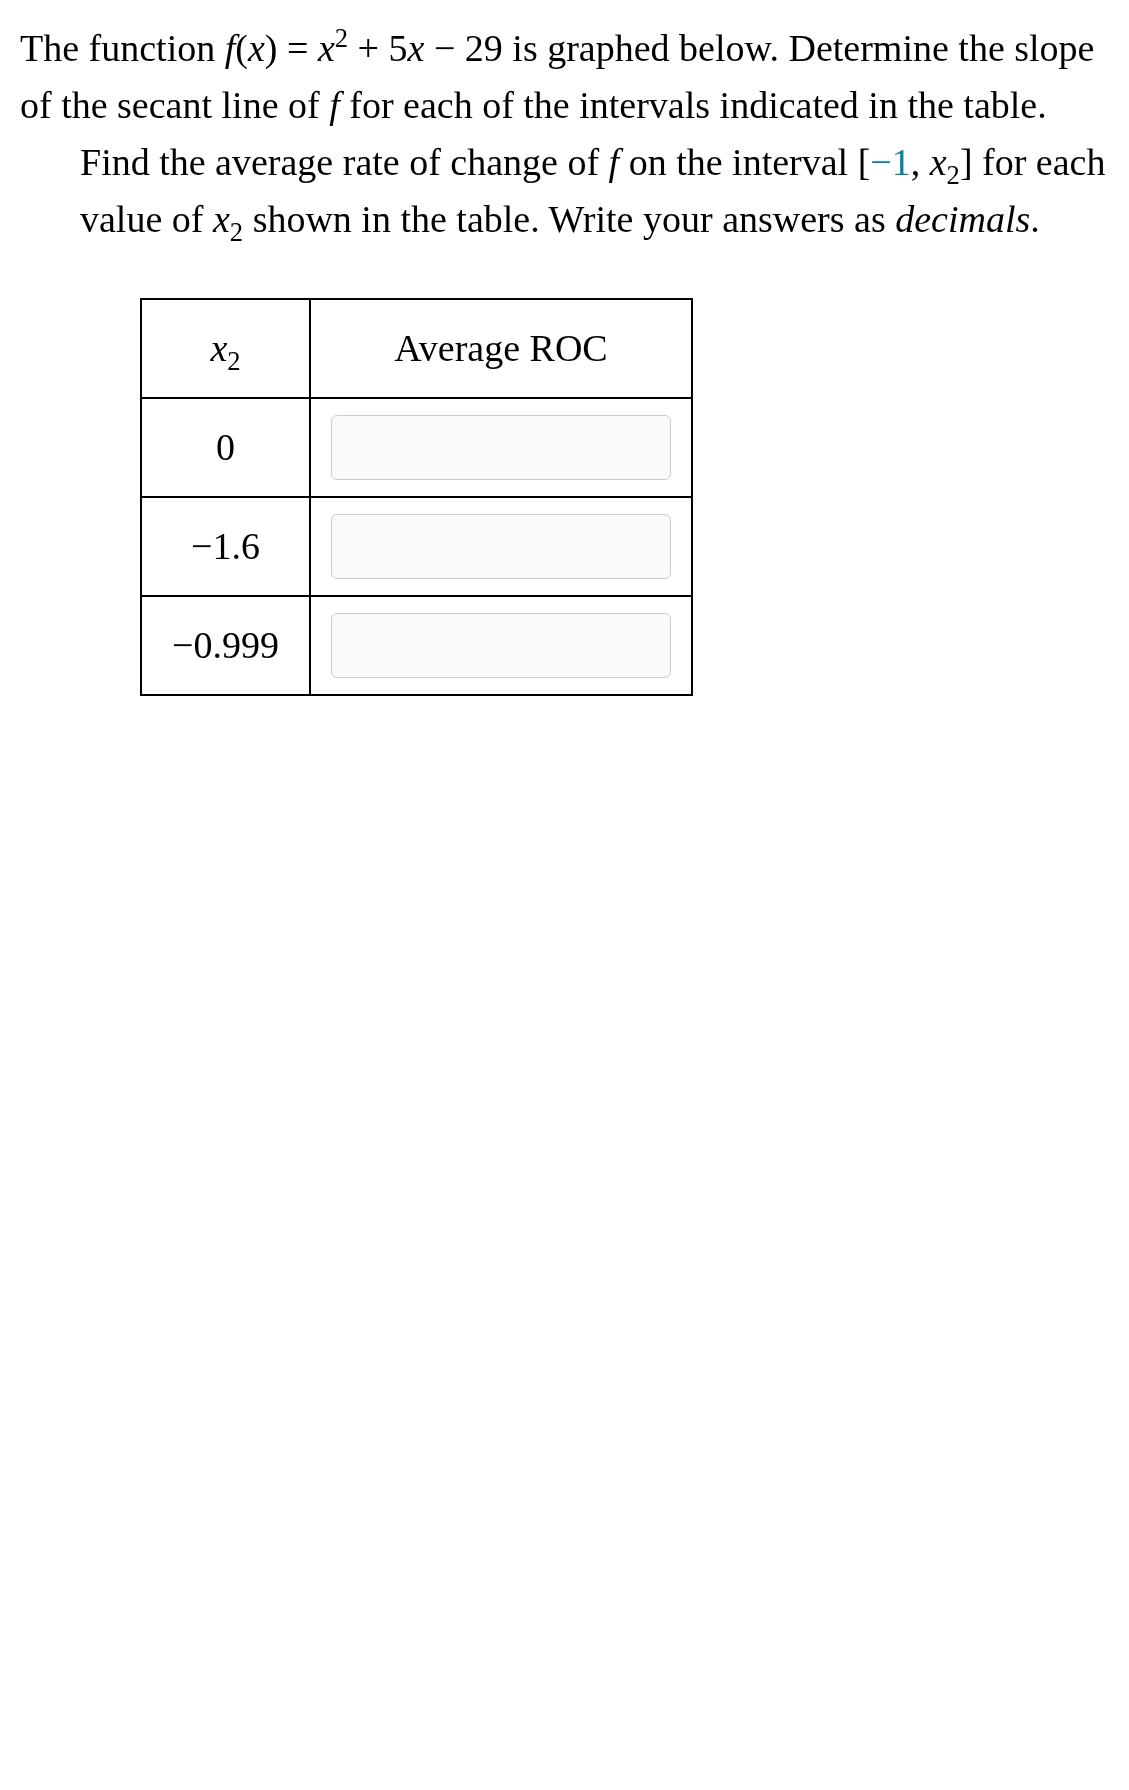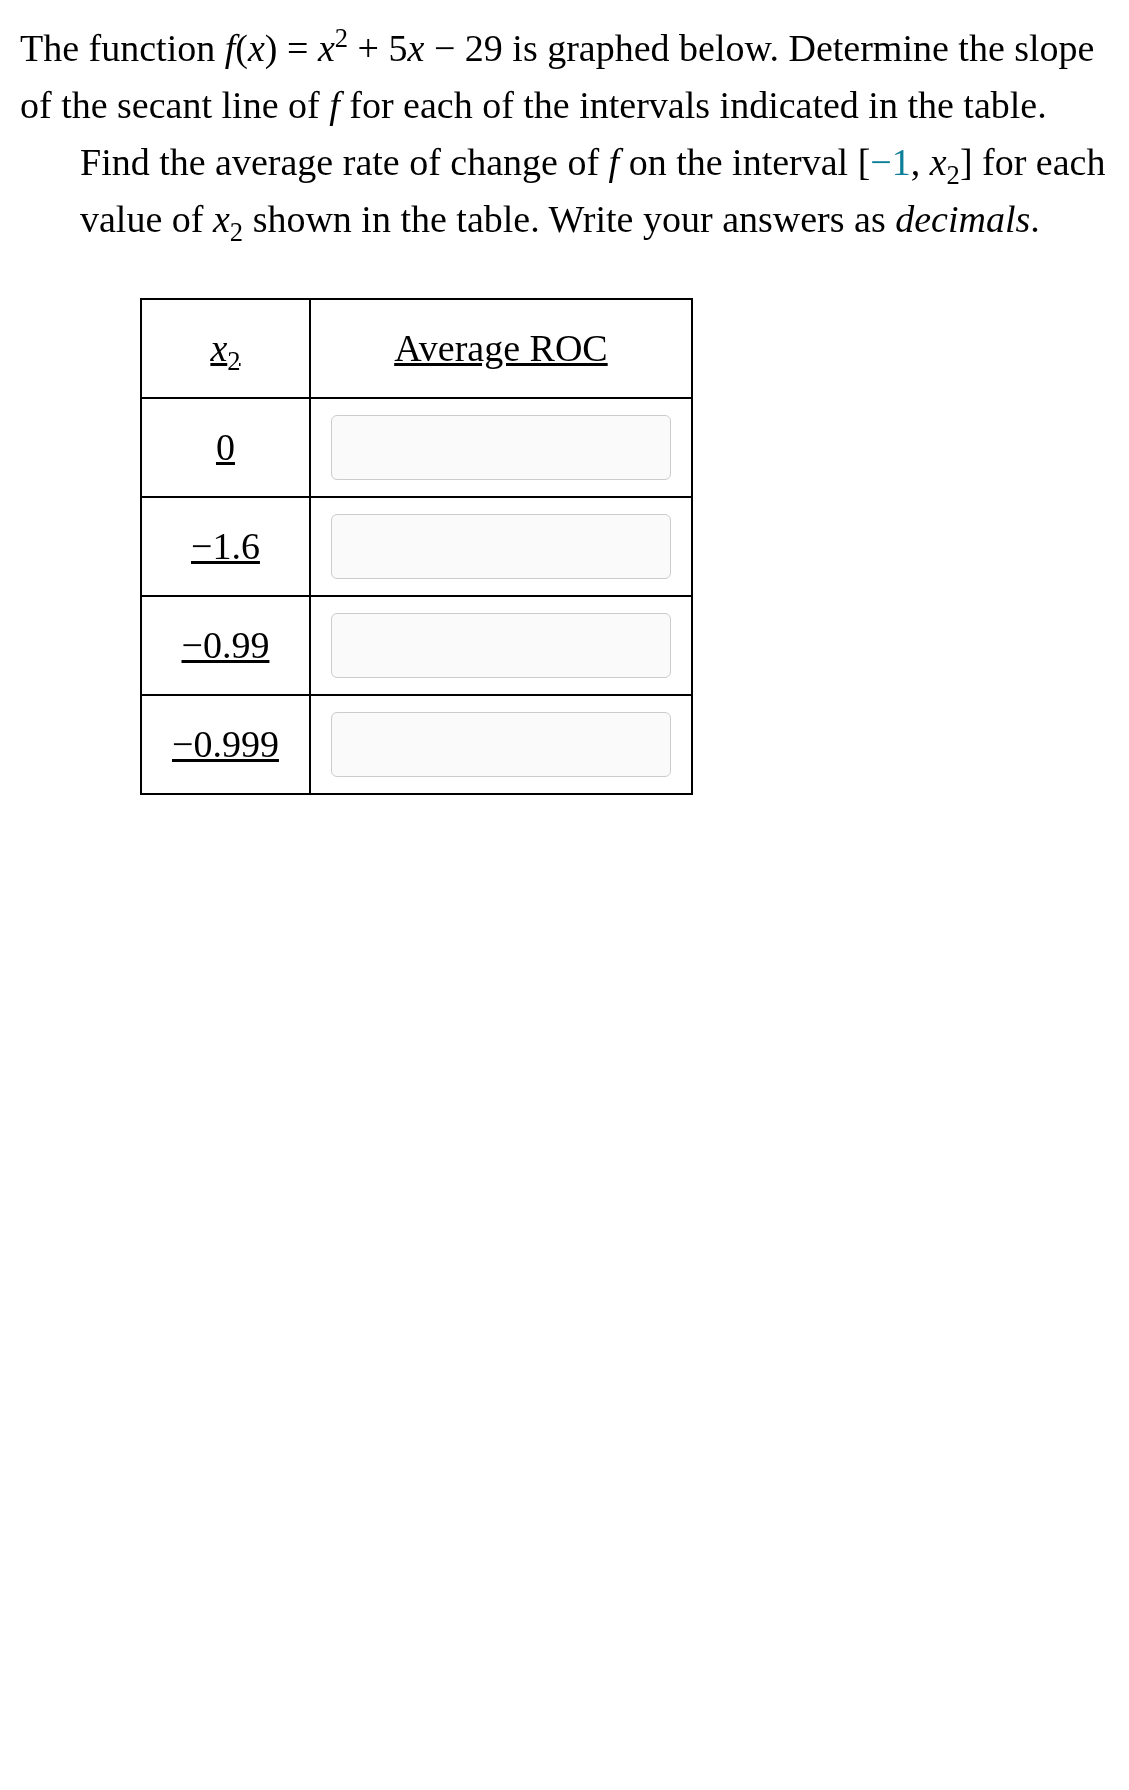--- a/index.html
+++ b/index.html
@@ -57,21 +57,20 @@
     }
     
     .minus {
       font-family: Georgia, serif;
     }
     
     table {
       border-collapse: collapse;
       margin-left: 120px;
       margin-top: 20px;
-      text-decoration: underline;
     }
     
     th, td {
       border: 2px solid #000;
       padding: 20px 30px;
       text-align: center;
       font-size: 38px;
       font-family: Georgia, serif;
     }
     
@@ -127,25 +126,19 @@
         <input type="text" class="answer-input" style="">
       </td>
     </tr>
     <tr>
       <td class="x2-cell">−1.6</td>
       <td class="input-cell">
         <input type="text" class="answer-input" style="">
       </td>
     </tr>
     <tr>
-      <td class="x2-cell">−0.99</td>
-      <td class="input-cell">
-        <input type="text" class="answer-input" style="">
-      </td>
-    </tr>
-    <tr>
       <td class="x2-cell">−0.999</td>
       <td class="input-cell">
         <input type="text" class="answer-input" style="">
       </td>
     </tr>
   </tbody>
 </table>
 
 </body></html>

